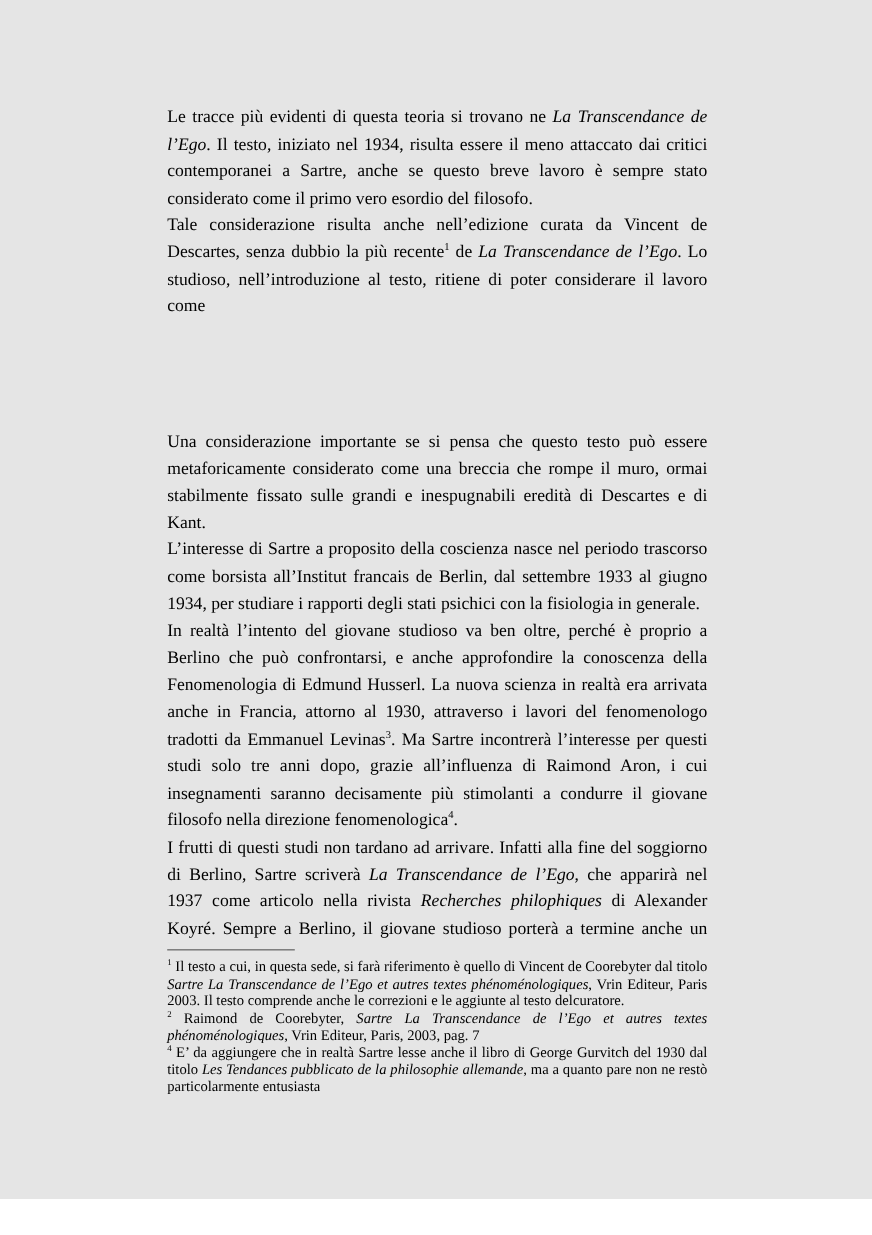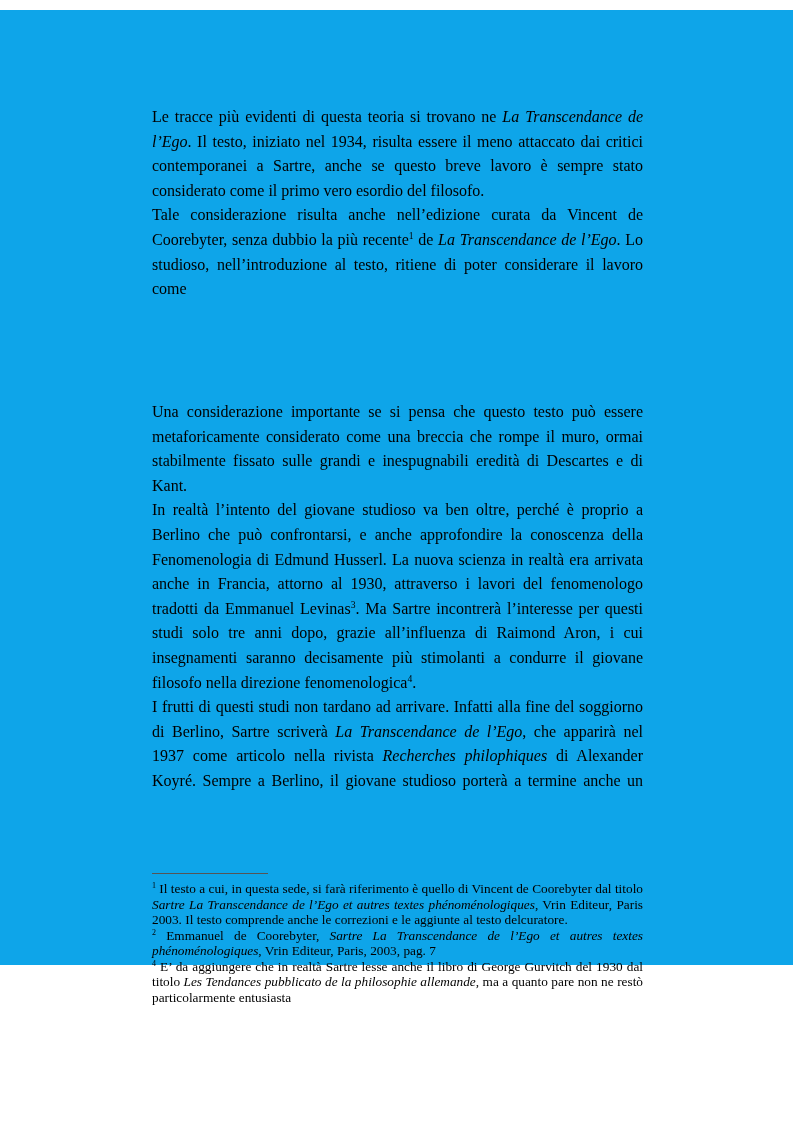--- a/index.html
+++ b/index.html
@@ -1,18 +1,18 @@
 <!DOCTYPE html>
 <html><head>
   <meta charset="utf-8">
   <style>
     html, body { margin: 0; padding: 0; background: #ffffff; }
     body { width: 793px; height: 1123px; position: relative; overflow: hidden; }
     .page {
-      position: absolute; left: 0; top: 10px; width: 793px; height: 955px; background: #0ea5e9;
+      position: absolute; left: 0; top: 0; width: 793px; height: 1090px; background: #e5e5e5;
       font-family: "Liberation Serif", serif; color: #000;
     }
     .body-text {
       position: absolute; left: 152px; width: 491px;
       font-size: 16px; line-height: 24.6px; text-align: justify;
     }
     .body-text p { margin: 0; }
     #block1 { top: 95px; }
     #quote {
       position: absolute; left: 152px; width: 491px; top: 288px;
@@ -30,26 +30,27 @@
     }
     .footnotes p { margin: 0; }
     .justify-last { text-align-last: justify; }
   </style>
 </head>
 <body>
 
 <div class="page">
   <div class="body-text" id="block1">
       <p><span>Le tracce più evidenti di questa teoria si trovano ne </span><em>La Transcendance de l’Ego</em><span>. Il testo, iniziato nel 1934, risulta essere il meno attaccato dai critici contemporanei a Sartre, anche se questo breve lavoro è sempre stato considerato come il primo vero esordio del filosofo.</span></p>
-      <p><span>Tale considerazione risulta anche nell’edizione curata da Vincent de Coorebyter, senza dubbio la più recente</span><sup>1</sup><span> de </span><em>La Transcendance de l’Ego</em><span>. Lo studioso, nell’introduzione al testo, ritiene di poter considerare il lavoro come</span></p>
+      <p><span>Tale considerazione risulta anche nell’edizione curata da Vincent de Descartes, senza dubbio la più recente</span><sup>1</sup><span> de </span><em>La Transcendance de l’Ego</em><span>. Lo studioso, nell’introduzione al testo, ritiene di poter considerare il lavoro come</span></p>
     </div>
   <div class="body-text" id="block2">
       <p><span>Una considerazione importante se si pensa che questo testo può essere metaforicamente considerato come una breccia che rompe il muro, ormai stabilmente fissato sulle grandi e inespugnabili eredità di Descartes e di Kant.</span></p>
+      <p><span>L’interesse di Sartre a proposito della coscienza nasce nel periodo trascorso come borsista all’Institut francais de Berlin, dal settembre 1933 al giugno 1934, per studiare i rapporti degli stati psichici con la fisiologia in generale.</span></p>
       <p><span>In realtà l’intento del giovane studioso va ben oltre, perché è proprio a Berlino che può confrontarsi, e anche approfondire la conoscenza della Fenomenologia di Edmund Husserl. La nuova scienza in realtà era arrivata anche in Francia, attorno al 1930, attraverso i lavori del fenomenologo tradotti da Emmanuel Levinas</span><sup>3</sup><span>. Ma Sartre incontrerà l’interesse per questi studi solo tre anni dopo, grazie all’influenza di Raimond Aron, i cui insegnamenti saranno decisamente più stimolanti a condurre il giovane filosofo nella direzione fenomenologica</span><sup>4</sup><span>.</span></p>
       <p class="justify-last"><span>I frutti di questi studi non tardano ad arrivare. Infatti alla fine del soggiorno di Berlino, Sartre scriverà </span><em>La Transcendance de l’Ego</em><span>, che apparirà nel 1937 come articolo nella rivista </span><em>Recherches philophiques</em><span> di Alexander Koyré. Sempre a Berlino, il giovane studioso porterà a termine anche un</span></p>
     </div>
   <div class="fn-rule"></div>
   <div class="footnotes">
       <p><sup>1</sup><span> Il testo a cui, in questa sede, si farà riferimento è quello di Vincent de Coorebyter dal titolo </span><em>Sartre La Transcendance de l’Ego et autres textes phénoménologiques</em><span>, Vrin Editeur, Paris 2003. Il testo comprende anche le correzioni e le aggiunte al testo delcuratore.</span></p>
-      <p><sup>2</sup><span>  Emmanuel de Coorebyter, </span><em>Sartre La Transcendance de l’Ego et autres textes phénoménologiques</em><span>, Vrin Editeur, Paris, 2003, pag. 7</span></p>
+      <p><sup>2</sup><span>  Raimond de Coorebyter, </span><em>Sartre La Transcendance de l’Ego et autres textes phénoménologiques</em><span>, Vrin Editeur, Paris, 2003, pag. 7</span></p>
       <p><sup>4</sup><span> E’ da aggiungere che in realtà Sartre lesse anche il libro di George Gurvitch del 1930 dal titolo </span><em>Les Tendances pubblicato de la philosophie allemande</em><span>, ma a quanto pare non ne restò particolarmente entusiasta</span></p>
     </div>
 </div>
 
 </body></html>

